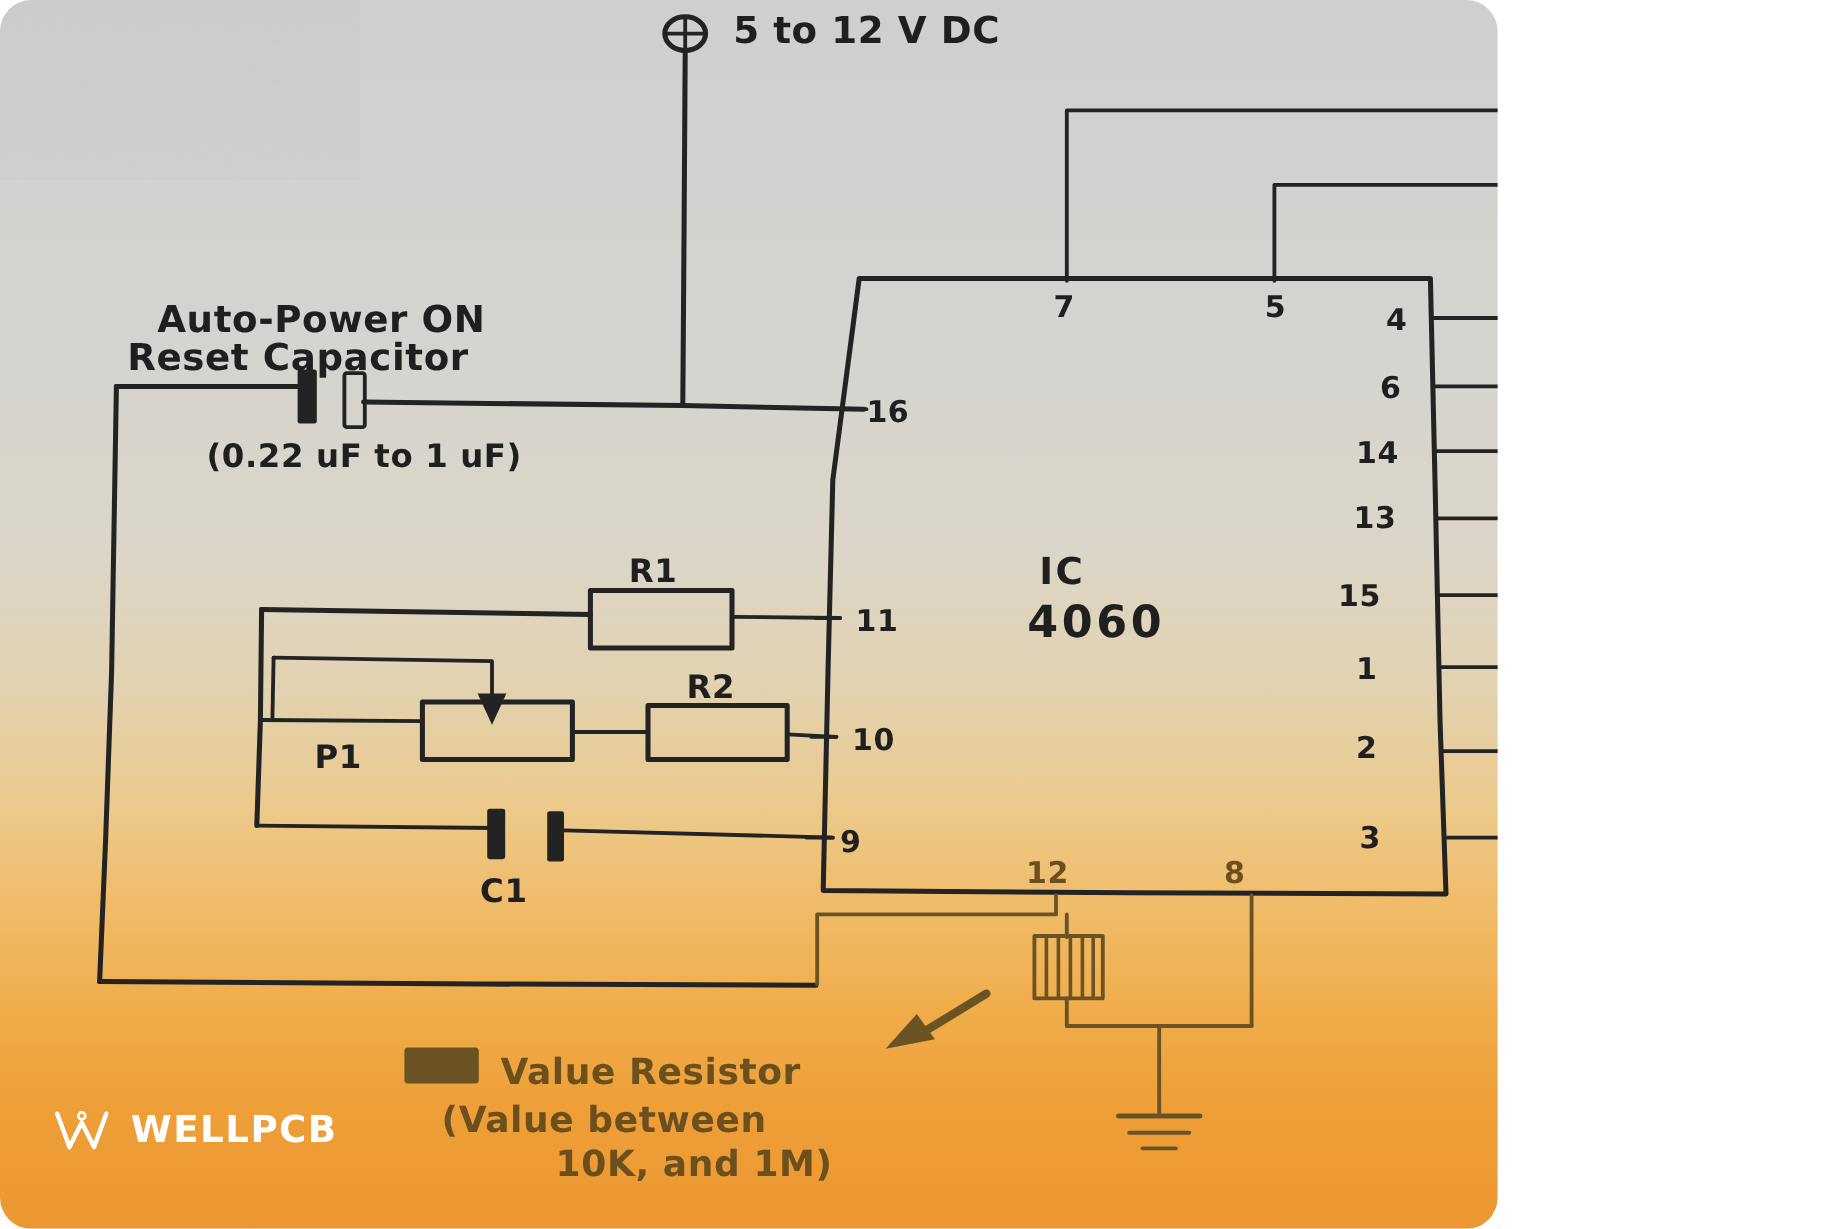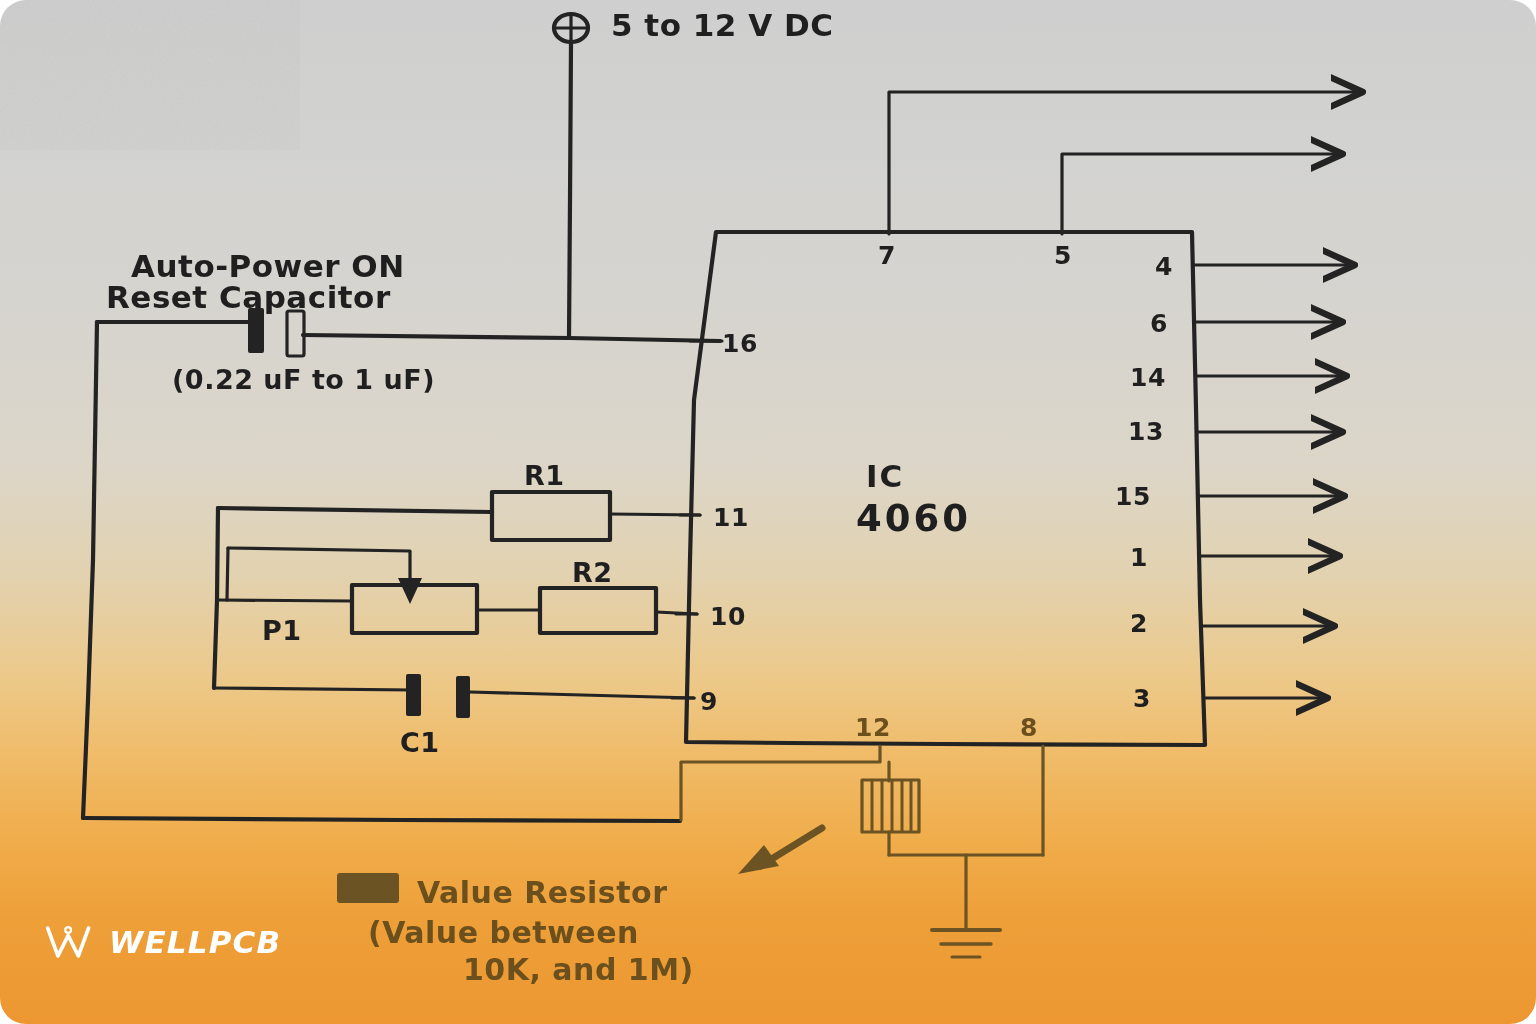--- a/index.html
+++ b/index.html
@@ -1,19 +1,19 @@
 <!DOCTYPE html>
 <html><head>
 <meta charset="utf-8">
 <title>4060 Timer Circuit Schematic</title>
 <style>
   html,body{margin:0;padding:0;background:#ffffff;}
   body{width:1536px;height:1024px;overflow:hidden;font-family:"DejaVu Sans",sans-serif;}
   #stage{position:relative;width:1536px;height:1024px;background:#ffffff;}
-  #photo{position:absolute;left:0;top:0;width:1536px;height:1024px;border-radius:26px;overflow:hidden;
+  #photo{position:absolute;left:0;top:0;width:1248px;height:1024px;border-radius:26px;overflow:hidden;
          background:linear-gradient(180deg,#cfcfcf 0%,#d2d2d0 14%,#d6d4cf 30%,#dcd6c9 45%,#e2d2b0 56%,
                     #ecc98a 66%,#f0bb68 74%,#f0ad4b 82%,#ee9f38 90%,#ec9732 100%);}
   #grain{position:absolute;inset:0;opacity:.20;mix-blend-mode:multiply;pointer-events:none;}
   svg.layer{position:absolute;left:0;top:0;width:1536px;height:1024px;overflow:visible;}
   .ink{stroke:#232323;fill:none;stroke-linecap:round;stroke-linejoin:round;}
   .w1{stroke-width:3.2;}
   .w2{stroke-width:4.2;}
   .inkL{stroke:#6b5324;}
   .fillInk{fill:#232323;stroke:none;}
   .fillInkL{fill:#6b5324;stroke:none;}
@@ -21,21 +21,21 @@
   .handL{fill:#6b4f1d;}
   .t-title{font-size:31px;}
   .t-note{font-size:27px;}
   .t-pin{font-size:25px;font-weight:700;}
   .t-ic{font-size:31px;font-weight:700;letter-spacing:2px;}
   .t-ic2{font-size:37px;font-weight:700;letter-spacing:3px;}
   .t-ref{font-size:27px;font-weight:700;}
   .t-leg{font-size:30px;}
   #wm{position:absolute;left:44px;top:922px;display:flex;align-items:center;gap:13px;}
   #wm .mark{width:52px;height:40px;}
-  #wm .word{color:#ffffff;font-family:"DejaVu Sans",sans-serif;font-weight:700;font-style:italic;
+  #wm .word{color:#ffffff;font-family:"DejaVu Sans",sans-serif;font-weight:700;
             font-size:31px;letter-spacing:1.2px;}
 </style>
 </head>
 <body>
 
 <div id="stage">
   <div id="photo">
 
     <svg id="grain">
       <defs>

